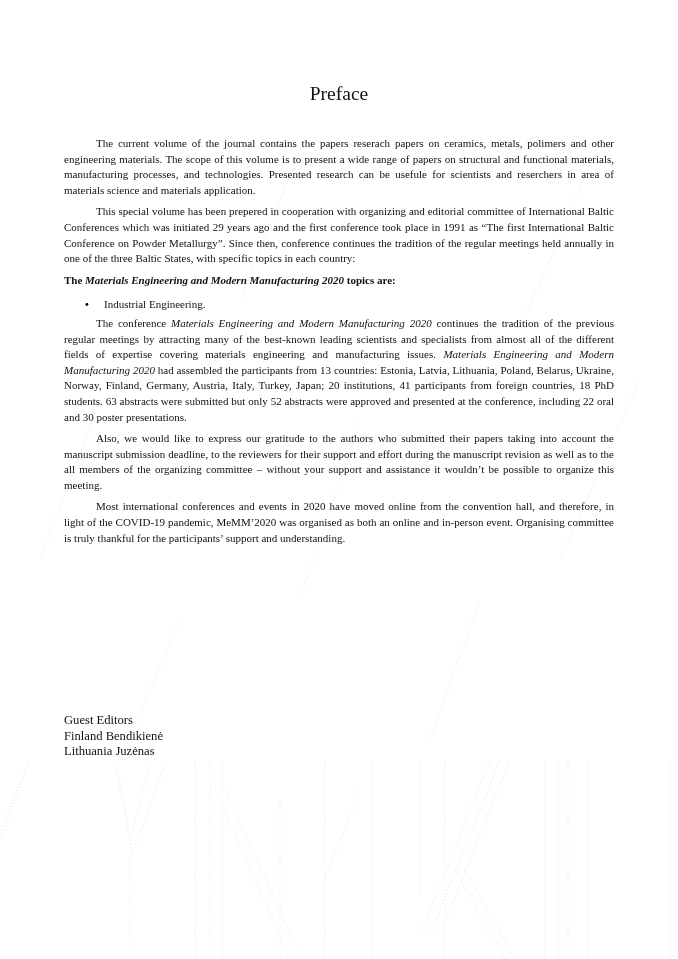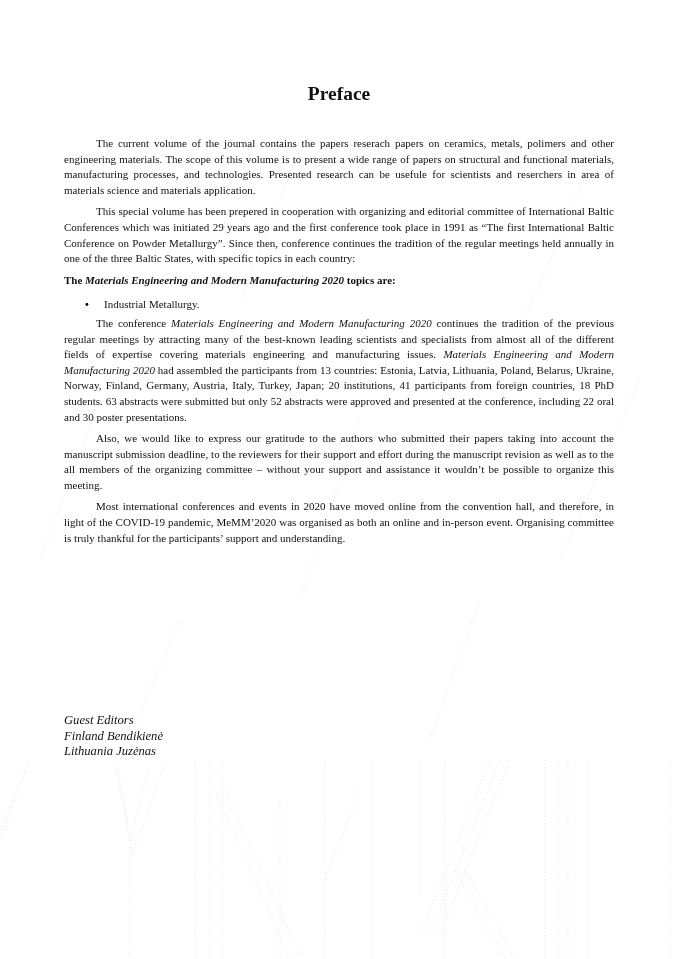--- a/index.html
+++ b/index.html
@@ -28,21 +28,21 @@
       top: 0;
       width: 550px;
       z-index: 1;
     }
     .title {
       position: absolute;
       top: 82px;
       left: 0;
       width: 550px;
       text-align: center;
-      font-weight: bold;
+      font-weight: normal;
       font-size: 19.5px;
       margin: 0;
       line-height: 24px;
     }
     .body {
       position: absolute;
       top: 136px;
       left: 0;
       width: 550px;
       font-size: 11px;
@@ -71,21 +71,21 @@
       left: 21px;
       top: 0;
     }
     .signature {
       position: absolute;
       top: 713px;
       left: 0;
       font-size: 12.6px;
       line-height: 15.5px;
     }
-    .signature div { margin: 0; font-style: italic; }
+    .signature div { margin: 0; }
   </style>
 </head>
 <body>
 
 <svg class="watermark" viewBox="0 0 678 959" xmlns="http://www.w3.org/2000/svg">
   <g fill="none" stroke="#e4e4e4" stroke-width="1" stroke-dasharray="1 2.5">
     <path d="M0 840 L30 760 M0 830 L25 770"></path>
     <path d="M115 765 L130 840 L150 765 M118 770 L128 825"></path>
     <path d="M130 840 L130 959"></path>
     <path d="M165 765 L130 860"></path>
@@ -108,21 +108,21 @@
 
   <div class="body">
     <p>The current volume of the journal contains the papers reserach papers on ceramics, metals, polimers and other engineering materials. The scope of this volume is to present a wide range of papers on structural and functional materials, manufacturing processes, and technologies. Presented research can be usefule for scientists and reserchers in area of materials science and materials application.</p>
     <p>This special volume has been prepered in cooperation with organizing and editorial committee of International Baltic Conferences which was initiated 29 years ago and the first conference took place in 1991 as “The first International Baltic Conference on Powder Metallurgy”. Since then, conference continues the tradition of the regular meetings held annually in one of the three Baltic States, with specific topics in each country:</p>
 
     <p class="noindent lead"><span>The </span><em>Materials Engineering and Modern Manufacturing 2020</em><span> topics are:</span></p>
 
     <ul>
       <li><span class="bullet">•</span></li>
       <li><span class="bullet">•</span></li>
-      <li style="margin-bottom:3px;"><span class="bullet">•</span><span>Industrial Metallurgy.</span></li>
+      <li style="margin-bottom:3px;"><span class="bullet">•</span><span>Industrial Engineering.</span></li>
     </ul>
 
     <p><span>The conference </span><em>Materials Engineering and Modern Manufacturing 2020</em><span> continues the tradition of the previous regular meetings by attracting many of the best-known leading scientists and specialists from almost all of the different fields of expertise covering materials engineering and manufacturing issues. </span><em>Materials Engineering and Modern Manufacturing 2020</em><span> had assembled the participants from 13 countries: Estonia, Latvia, Lithuania, Poland, Belarus, Ukraine, Norway, Finland, Germany, Austria, Italy, Turkey, Japan; 20 institutions, 41 participants from foreign countries, 18 PhD students. 63 abstracts were submitted but only 52 abstracts were approved and presented at the conference, including 22 oral and 30 poster presentations.</span></p>
 
     <p>Also, we would like to express our gratitude to the authors who submitted their papers taking into account the manuscript submission deadline, to the reviewers for their support and effort during the manuscript revision as well as to the all members of the organizing committee – without your support and assistance it wouldn’t be possible to organize this meeting.</p>
     <p>Most international conferences and events in 2020 have moved online from the convention hall, and therefore, in light of the COVID-19 pandemic, MeMM’2020 was organised as both an online and in-person event. Organising committee is truly thankful for the participants’ support and understanding.</p>
   </div>
 
   <div class="signature">
     <div>Guest Editors</div>

